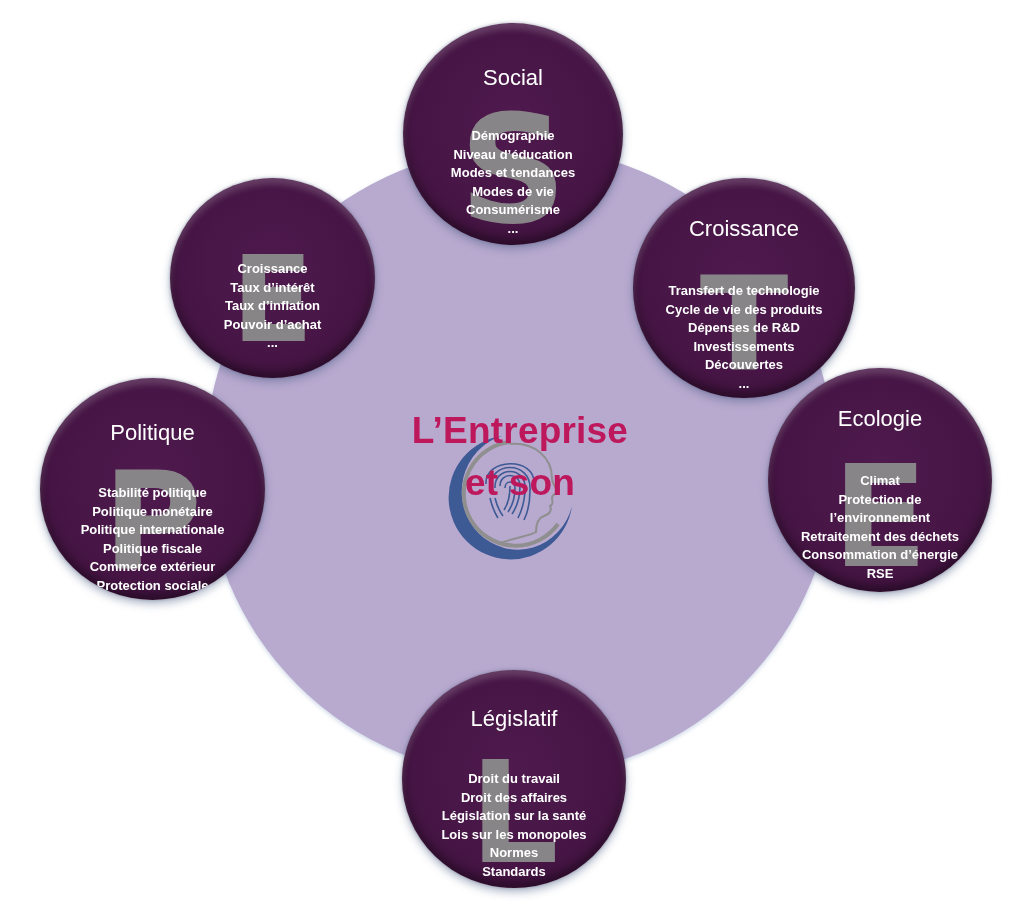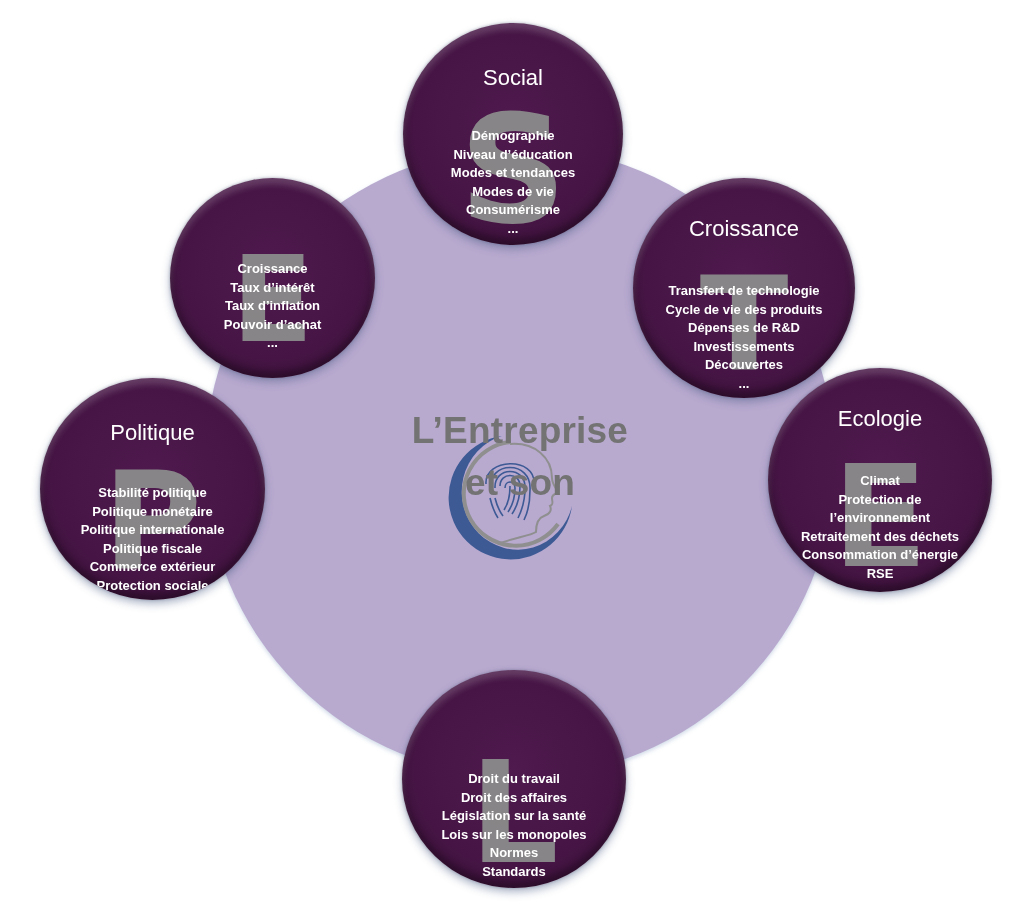--- a/index.html
+++ b/index.html
@@ -35,21 +35,21 @@
       top: 428px;
       width: 140px;
       height: 140px;
     }
     .center-title {
       position: absolute;
       left: 220px;
       top: 405px;
       width: 600px;
       text-align: center;
-      color: #737373;
+      color: #be185d;
       font-weight: bold;
       font-size: 37px;
       line-height: 52px;
       letter-spacing: 0.2px;
     }
     .center-title span {
       display: block;
     }
     .node {
       position: absolute;
@@ -187,20 +187,21 @@
       <div>l’environnement</div>
       <div>Retraitement des déchets</div>
       <div>Consommation d’énergie</div>
       <div>RSE</div>
       <div>...</div>
     </div>
   </div>
 
   <div class="node" style="left:402px; top:670px; width:224px; height:218px;">
     <div class="letter" style="top:74px; font-size:140px;">L</div>
+    <div class="title" style="top:34px;">Législatif</div>
     <div class="items" style="top:76px;">
       <div>Droit du travail</div>
       <div>Droit des affaires</div>
       <div>Législation sur la santé</div>
       <div>Lois sur les monopoles</div>
       <div>Normes</div>
       <div>Standards</div>
       <div>...</div>
     </div>
   </div>

